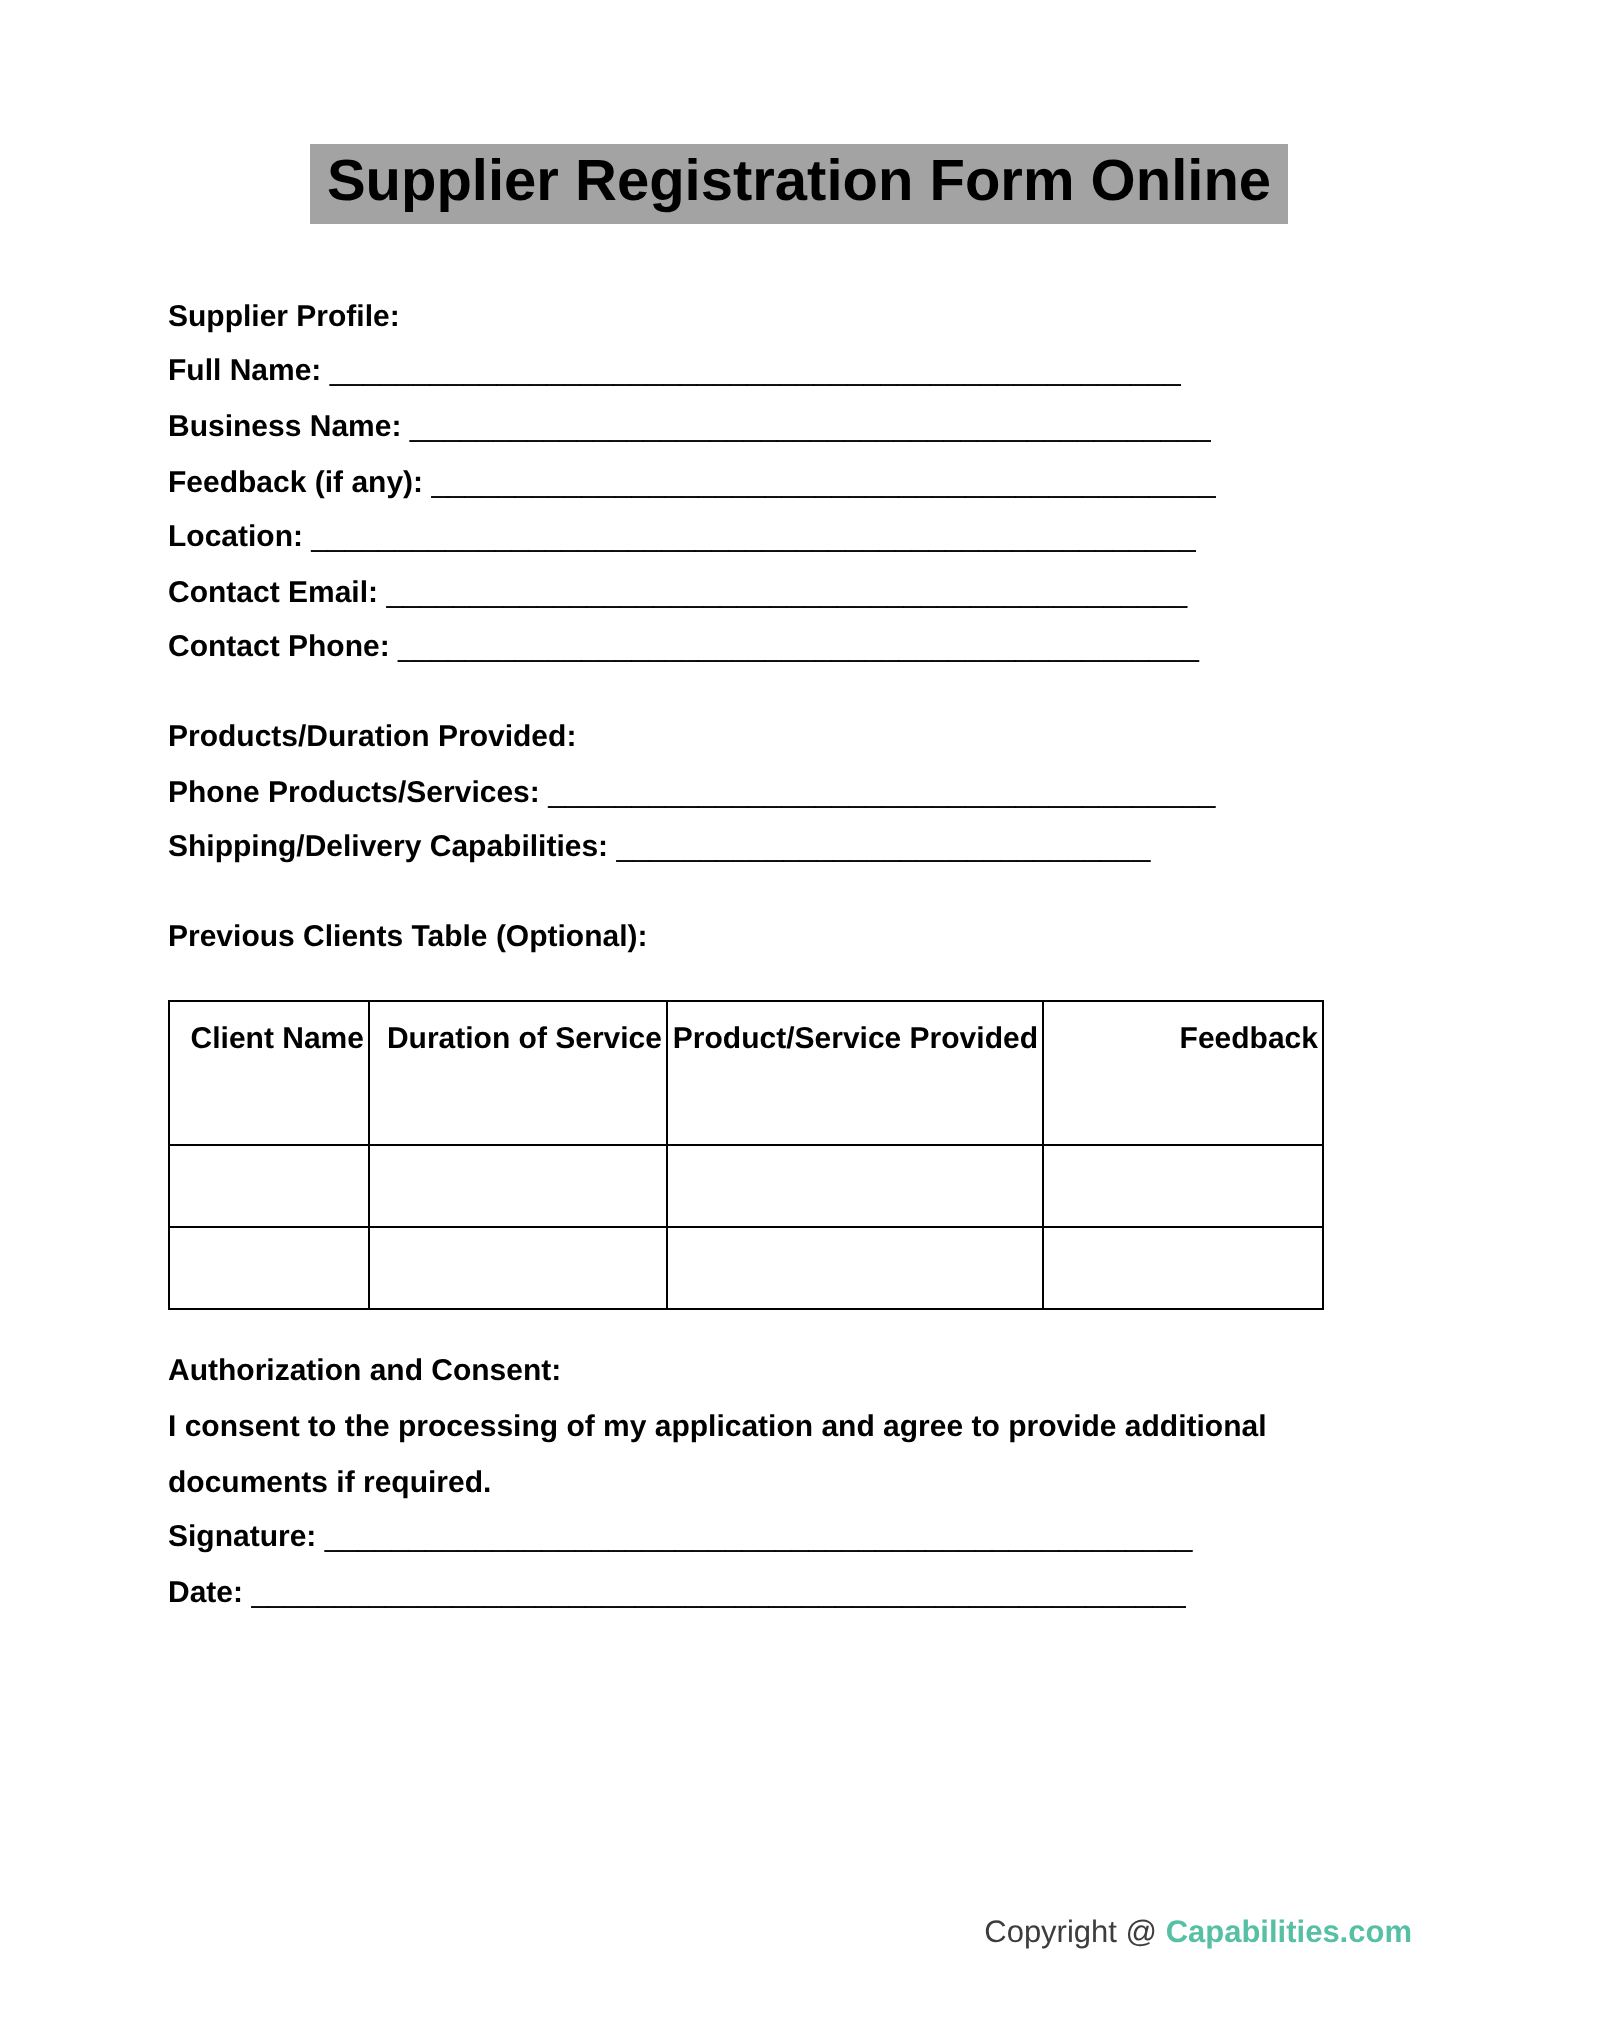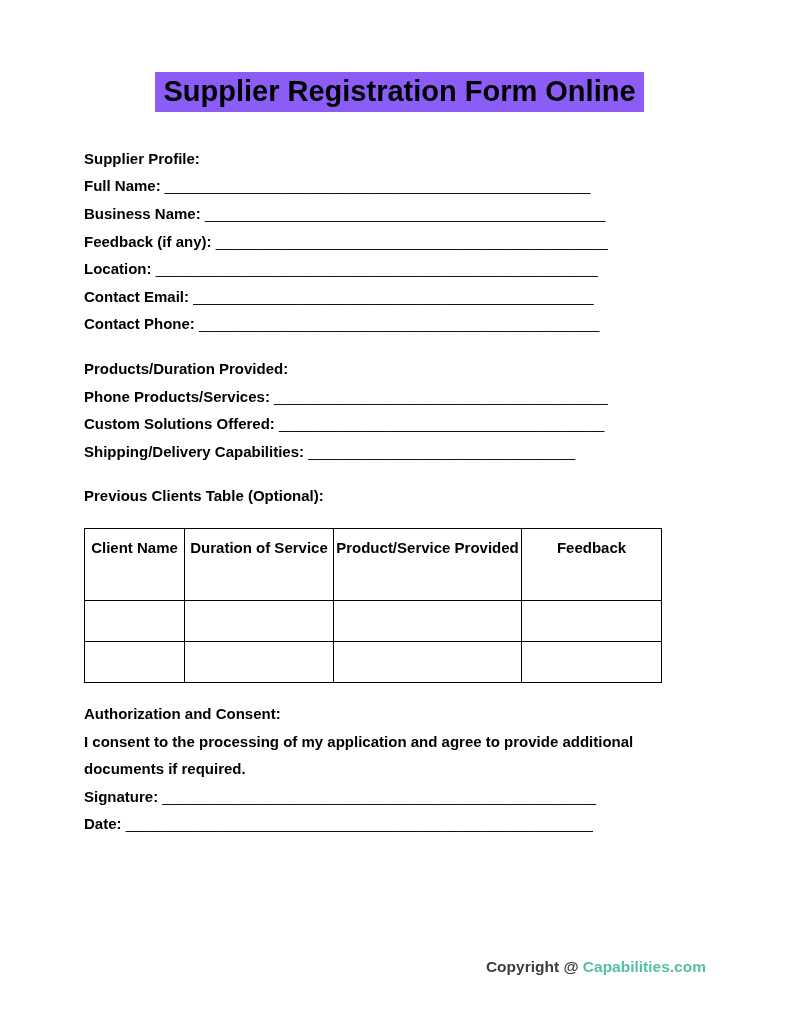--- a/index.html
+++ b/index.html
@@ -43,67 +43,66 @@
     table-layout: fixed;
   }
   .clients-table col.c1 { width: 100px; }
   .clients-table col.c2 { width: 149px; }
   .clients-table col.c3 { width: 188px; }
   .clients-table col.c4 { width: 140px; }
   .clients-table th, .clients-table td { border: 1px solid #000000; }
   .clients-table th {
     font-size: 15px;
     font-weight: bold;
-    text-align: center;
+    text-align: right;
     vertical-align: top;
     line-height: 28px;
     padding: 5px 2px;
     height: 72px;
     white-space: normal;
   }
   .clients-table td { height: 41px; }
   .consent-body {
     font-size: 15px;
     line-height: 27.6px;
     max-width: 620px;
     white-space: normal;
   }
   .footer {
     position: absolute;
     right: 93px;
     bottom: 44px;
     font-size: 15.5px;
     white-space: nowrap;
   }
-  .copyright { font-weight: bold; color: #3d3d3d; }
+  .copyright { font-weight: normal; color: #3d3d3d; }
   .brand { font-weight: bold; text-decoration: none; cursor: pointer; }
 </style>
 </head>
 <body>
 
 <div class="page">
 
   <div class="title-wrap">
-    <span class="title-hl" style="background-color: #8b5cf6;">Supplier Registration Form Online</span>
+    <span class="title-hl" style="background-color: #a3a3a3;">Supplier Registration Form Online</span>
   </div>
 
   <div class="section first">
     <p class="heading">Supplier Profile:</p>
     <p class="field"><span>Full Name:</span> <span class="line">___________________________________________________</span></p>
     <p class="field"><span>Business Name:</span> <span class="line">________________________________________________</span></p>
     <p class="field"><span>Feedback (if any):</span> <span class="line">_______________________________________________</span></p>
     <p class="field"><span>Location:</span> <span class="line">_____________________________________________________</span></p>
     <p class="field"><span>Contact Email:</span> <span class="line">________________________________________________</span></p>
     <p class="field"><span>Contact Phone:</span> <span class="line">________________________________________________</span></p>
   </div>
 
   <div class="section">
     <p class="heading">Products/Duration Provided:</p>
     <p class="field"><span>Phone Products/Services:</span> <span class="line">________________________________________</span></p>
-    <p class="field"><span>Custom Solutions Offered:</span> <span class="line">_______________________________________</span></p>
     <p class="field"><span>Shipping/Delivery Capabilities:</span> <span class="line">________________________________</span></p>
   </div>
 
   <div class="section">
     <p class="heading">Previous Clients Table (Optional):</p>
     <table class="clients-table">
       <colgroup>
           <col class="c1">
           <col class="c2">
           <col class="c3">

